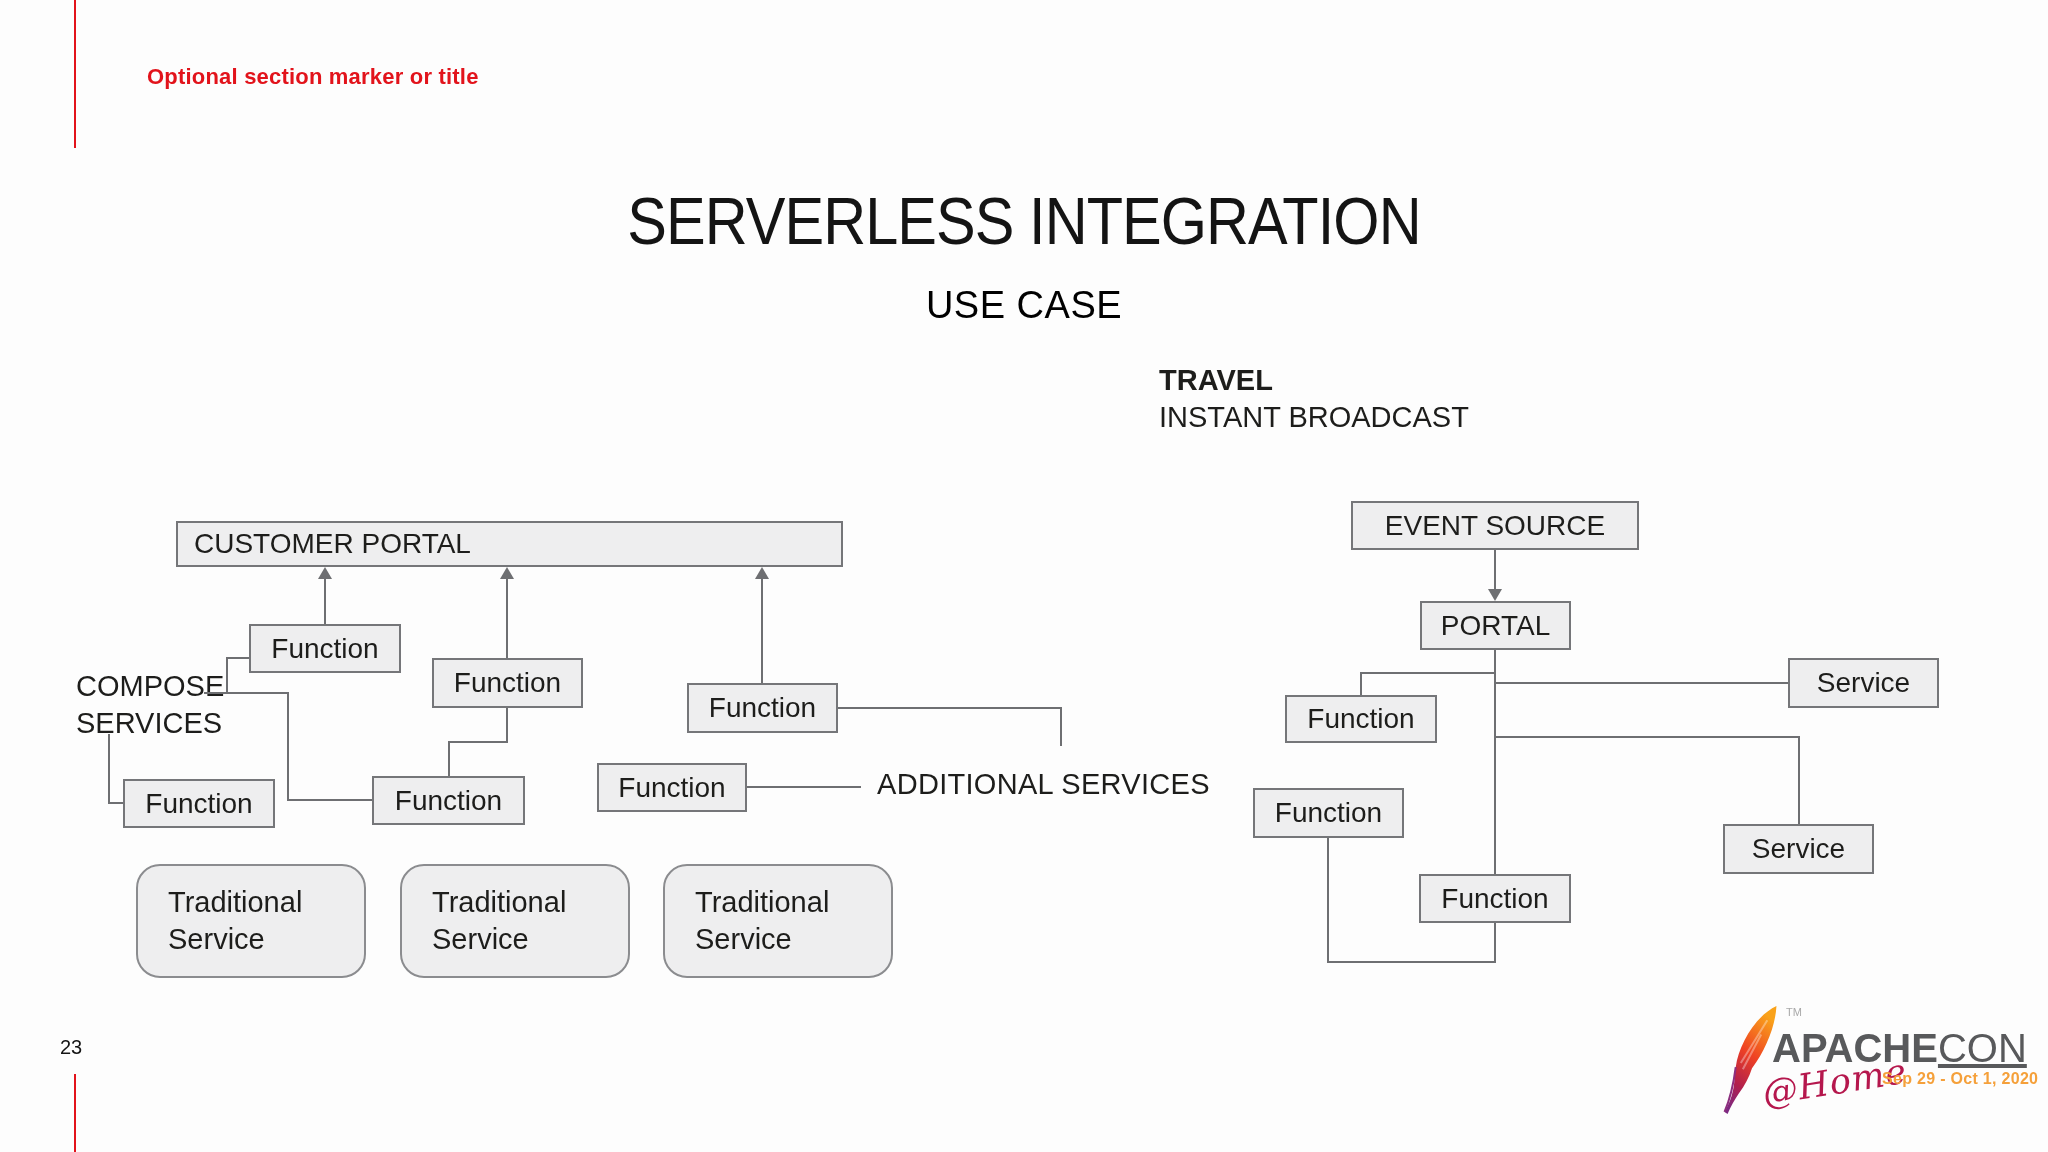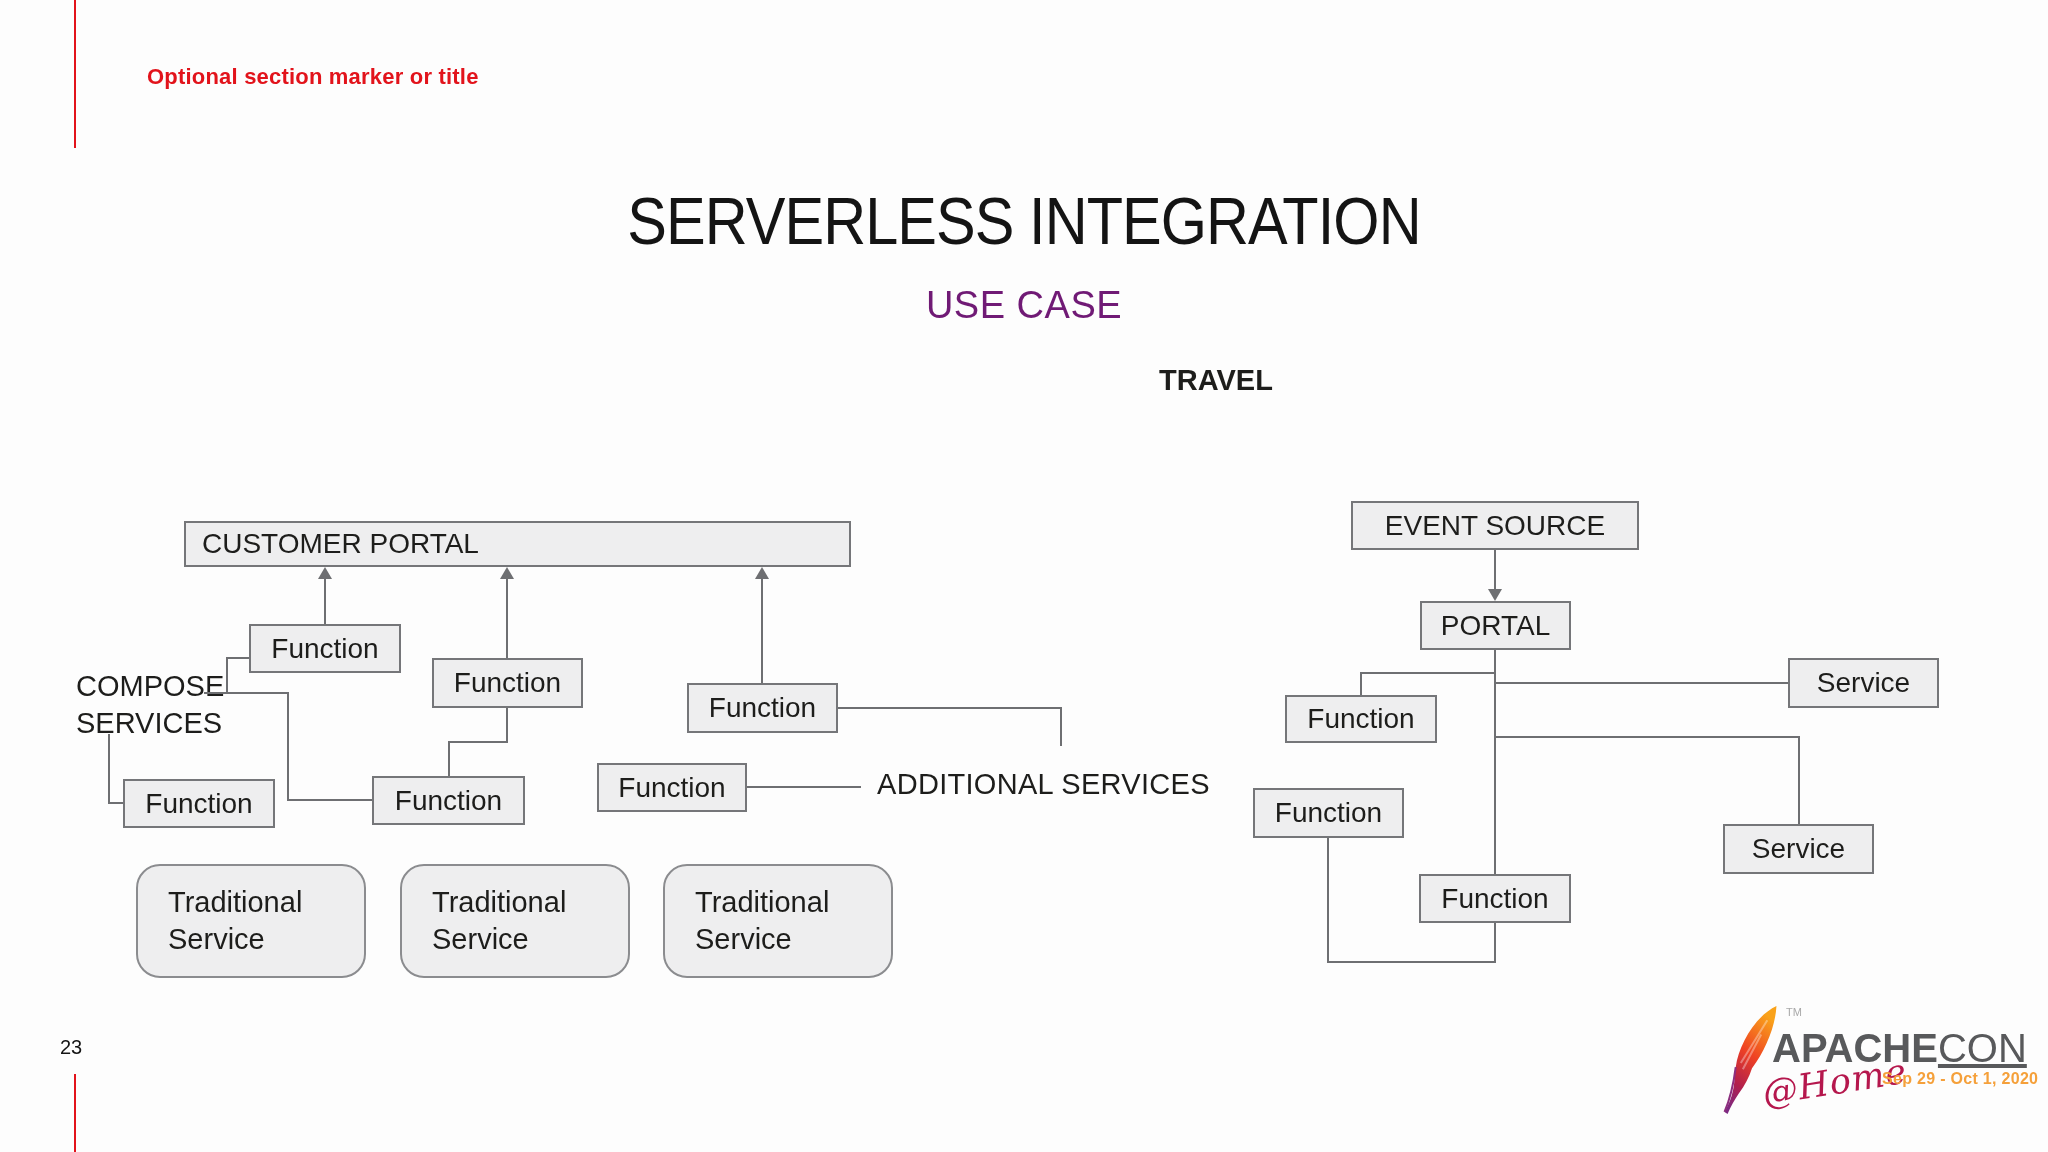--- a/index.html
+++ b/index.html
@@ -9,21 +9,21 @@
   }
   .redline{position:absolute;width:2px;background:#e2131b;}
   .redline.top{left:74px;top:0;height:148px;}
   .redline.bottom{left:74px;top:1074px;height:78px;}
   .section-marker{position:absolute;left:147px;top:64px;font-size:22px;font-weight:700;color:#e2131b;letter-spacing:0.2px;}
   .title{
     position:absolute;left:0;right:0;top:183px;text-align:center;
     font-size:66px;font-weight:400;letter-spacing:-1px;color:#141414;
     transform:scaleX(0.9);
   }
-  .subtitle{position:absolute;left:0;right:0;top:284px;text-align:center;font-size:38px;color:#701a75;letter-spacing:0.5px;}
+  .subtitle{position:absolute;left:0;right:0;top:284px;text-align:center;font-size:38px;color:#000000;letter-spacing:0.5px;}
   .sec-block{position:absolute;font-size:29px;line-height:37px;}
   .sec-block .h{font-weight:700;}
   #financial-block{left:193px;top:362px;}
   #travel-block{left:1159px;top:362px;}
   .floating-label{position:absolute;font-size:29px;line-height:37px;}
   #compose-label{left:28px;top:668px;margin-left:48px;}
   #additional-label{left:877px;top:766px;letter-spacing:0.3px;}
   .node{
     position:absolute;background:#eeeeef;border:2px solid #757679;box-sizing:border-box;
     display:flex;align-items:center;justify-content:center;
@@ -62,20 +62,21 @@
   <div class="redline bottom"></div>
 
   <div class="section-marker">Optional section marker or title</div>
 
   <div class="title">SERVERLESS INTEGRATION</div>
   <div class="subtitle">USE CASE</div>
 
 
   <div class="sec-block" id="travel-block">
     <div class="h">TRAVEL</div>
+    <div>INSTANT BROADCAST</div>
   </div>
 
   <div class="floating-label" id="compose-label">
     <div>COMPOSE</div>
     <div>SERVICES</div>
   </div>
 
   <div class="floating-label" id="additional-label">ADDITIONAL SERVICES</div>
 
   <div id="diagram-layer">
@@ -101,21 +102,21 @@
       <div class="line" style="left: 1327px; top: 837px; width: 2px; height: 126px;"></div>
       <div class="line" style="left: 1327px; top: 961px; width: 169px; height: 2px;"></div>
       <div class="line" style="left: 324px; top: 577px; width: 2px; height: 47px;"></div>
       <div class="ahead up" style="left: 318px; top: 567px;"></div>
       <div class="line" style="left: 506px; top: 577px; width: 2px; height: 81px;"></div>
       <div class="ahead up" style="left: 500px; top: 567px;"></div>
       <div class="line" style="left: 761px; top: 577px; width: 2px; height: 106px;"></div>
       <div class="ahead up" style="left: 755px; top: 567px;"></div>
       <div class="line" style="left: 1494px; top: 550px; width: 2px; height: 41px;"></div>
       <div class="ahead down" style="left: 1488px; top: 589px;"></div>
-      <div class="node left-align" style="left: 184px; top: 521px; width: 667px; height: 46px;">CUSTOMER PORTAL</div>
+      <div class="node left-align" style="left: 176px; top: 521px; width: 667px; height: 46px;">CUSTOMER PORTAL</div>
       <div class="node" style="left: 249px; top: 624px; width: 152px; height: 49px;">Function</div>
       <div class="node" style="left: 432px; top: 658px; width: 151px; height: 50px;">Function</div>
       <div class="node" style="left: 687px; top: 683px; width: 151px; height: 50px;">Function</div>
       <div class="node" style="left: 123px; top: 779px; width: 152px; height: 49px;">Function</div>
       <div class="node" style="left: 372px; top: 776px; width: 153px; height: 49px;">Function</div>
       <div class="node" style="left: 597px; top: 763px; width: 150px; height: 49px;">Function</div>
       <div class="node rounded" style="left: 136px; top: 864px; width: 230px; height: 114px;">
         <div>Traditional</div>
         <div>Service</div>
       </div>

